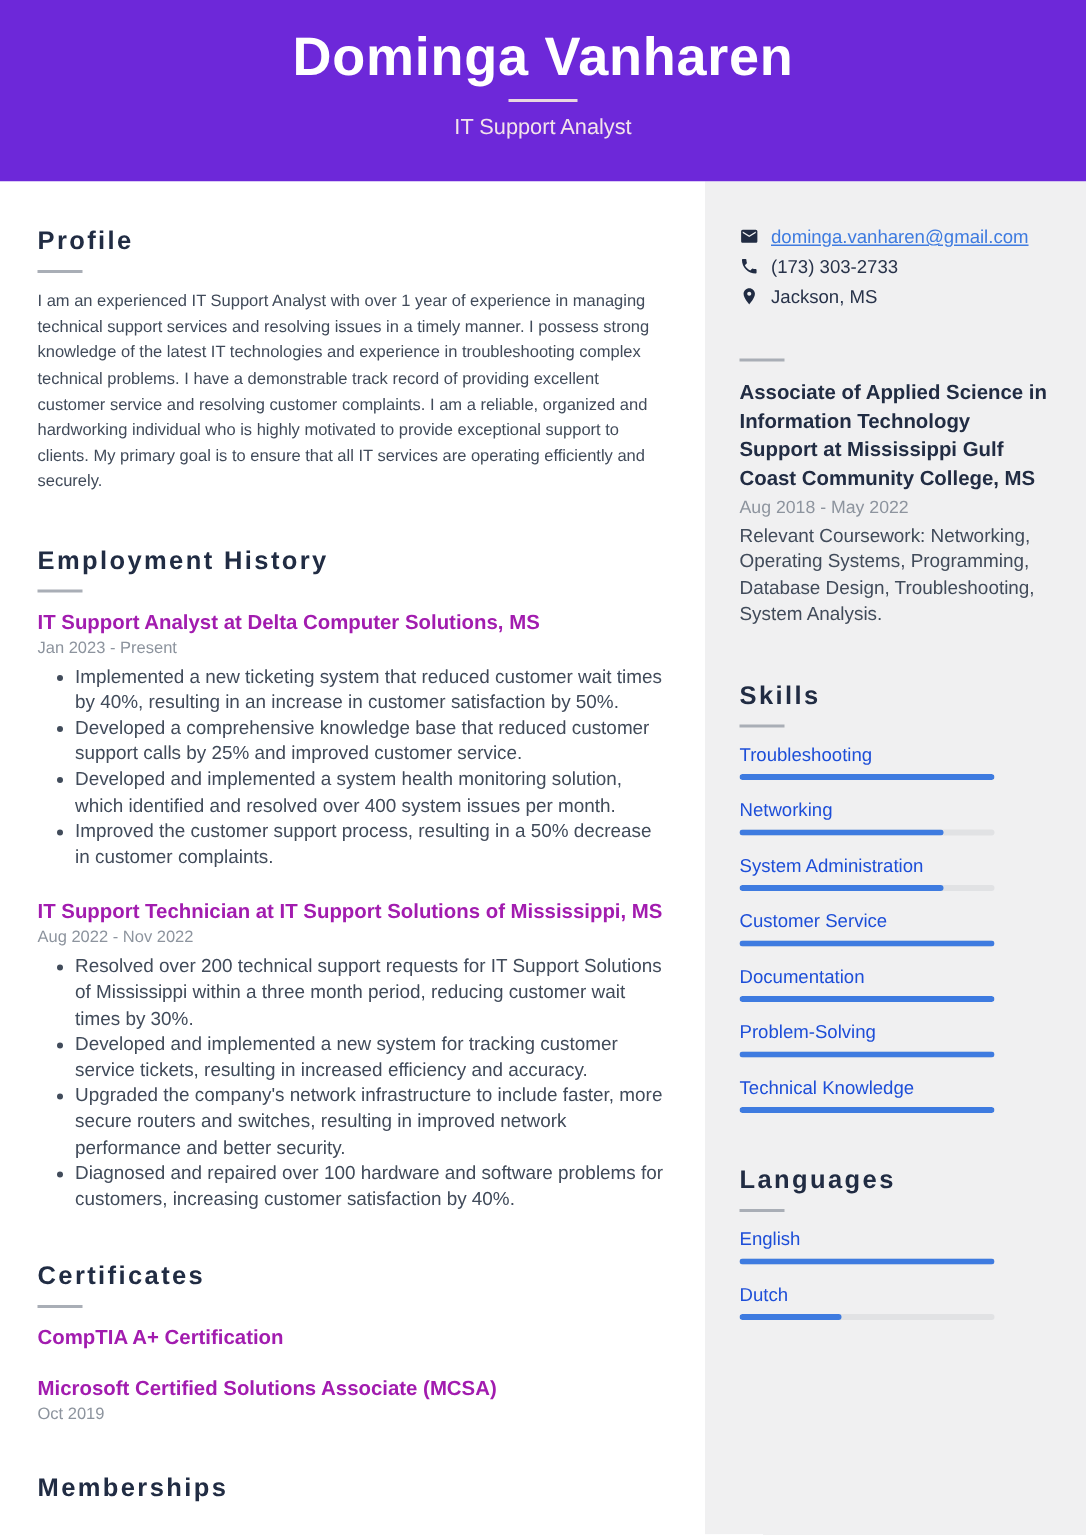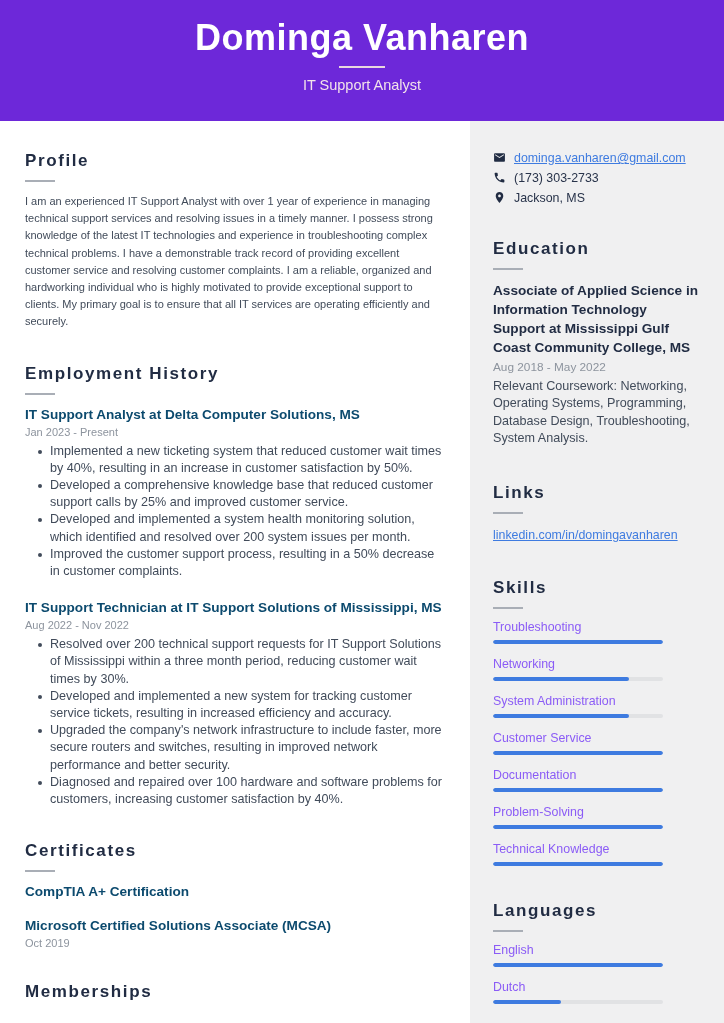--- a/index.html
+++ b/index.html
@@ -68,21 +68,21 @@
     font-size: 11px;
     line-height: 17.2px;
     color: #414b5a;
   }
   
   .job { margin-bottom: 19px; }
   .job:last-child { margin-bottom: 0; }
   .item-title {
     font-size: 13.6px;
     font-weight: 700;
-    color: #0c4a6e;
+    color: #a21caf;
     line-height: 18px;
   }
   .item-date {
     font-size: 11px;
     color: #8d949e;
     margin-top: 2px;
     margin-bottom: 5px;
   }
   ul.bullets { list-style: none; margin-left: 13px; }
   ul.bullets li {
@@ -141,21 +141,21 @@
   }
   .edu-desc {
     font-size: 12.6px;
     line-height: 17.4px;
     color: #414b5a;
   }
   .meter-row { margin-bottom: 13px; }
   .meter-row:last-child { margin-bottom: 0; }
   .meter-label {
     font-size: 12.4px;
-    color: #8b5cf6;
+    color: #1d4ed8;
     margin-bottom: 6px;
   }
   .meter-track {
     width: 170px;
     height: 4px;
     background: #e1e2e4;
     border-radius: 2px;
     overflow: hidden;
   }
   .meter-fill {
@@ -188,21 +188,21 @@
       <section class="section">
         <div class="section-heading">Employment History</div>
         <div class="heading-rule"></div>
 
         <div class="job">
           <div class="item-title">IT Support Analyst at Delta Computer Solutions, MS</div>
           <div class="item-date">Jan 2023 - Present</div>
           <ul class="bullets">
             <li>Implemented a new ticketing system that reduced customer wait times by 40%, resulting in an increase in customer satisfaction by 50%.</li>
             <li>Developed a comprehensive knowledge base that reduced customer support calls by 25% and improved customer service.</li>
-            <li>Developed and implemented a system health monitoring solution, which identified and resolved over 200 system issues per month.</li>
+            <li>Developed and implemented a system health monitoring solution, which identified and resolved over 400 system issues per month.</li>
             <li>Improved the customer support process, resulting in a 50% decrease in customer complaints.</li>
           </ul>
         </div>
 
         <div class="job">
           <div class="item-title">IT Support Technician at IT Support Solutions of Mississippi, MS</div>
           <div class="item-date">Aug 2022 - Nov 2022</div>
           <ul class="bullets">
             <li>Resolved over 200 technical support requests for IT Support Solutions of Mississippi within a three month period, reducing customer wait times by 30%.</li>
             <li>Developed and implemented a new system for tracking customer service tickets, resulting in increased efficiency and accuracy.</li>
@@ -254,32 +254,26 @@
           <span class="cicon">
             <svg viewBox="0 0 24 24">
                 <path d="M12 2C8.13 2 5 5.13 5 9c0 5.25 7 13 7 13s7-7.75 7-13c0-3.87-3.13-7-7-7zm0 9.5c-1.38 0-2.5-1.12-2.5-2.5s1.12-2.5 2.5-2.5 2.5 1.12 2.5 2.5-1.12 2.5-2.5 2.5z"></path>
               </svg>
           </span>
           <span>Jackson, MS</span>
         </div>
       </div>
 
       <section class="sidebar-section">
-        <div class="section-heading">Education</div>
         <div class="heading-rule"></div>
         <div class="edu-degree">Associate of Applied Science in Information Technology Support at Mississippi Gulf Coast Community College, MS</div>
         <div class="edu-date">Aug 2018 - May 2022</div>
         <div class="edu-desc">Relevant Coursework: Networking, Operating Systems, Programming, Database Design, Troubleshooting, System Analysis.</div>
       </section>
 
-      <section class="sidebar-section">
-        <div class="section-heading">Links</div>
-        <div class="heading-rule"></div>
-        <a class="link" href="#">linkedin.com/in/domingavanharen</a>
-      </section>
 
       <section class="sidebar-section">
         <div class="section-heading">Skills</div>
         <div class="heading-rule"></div>
         <div class="meter-row">
           <div class="meter-label">Troubleshooting</div>
           <div class="meter-track">
               <div class="meter-fill" style="width: 100%;"></div>
             </div>
         </div>

